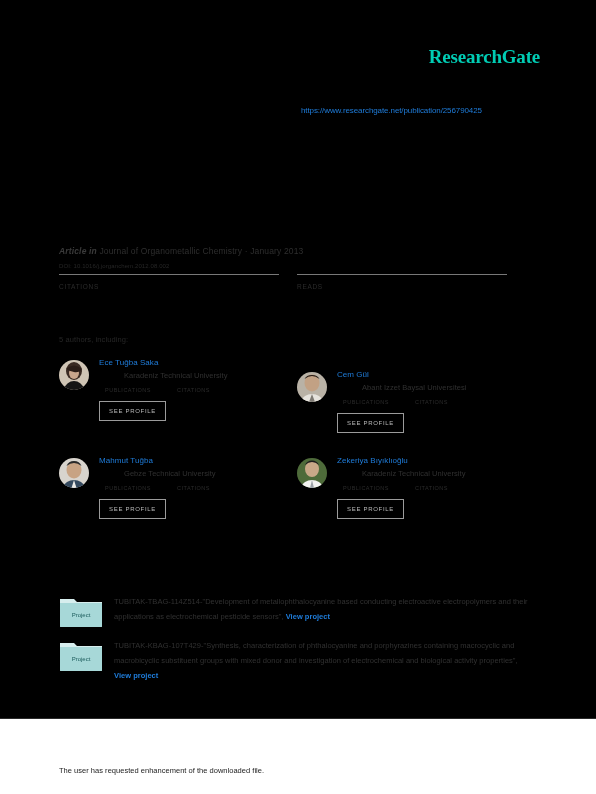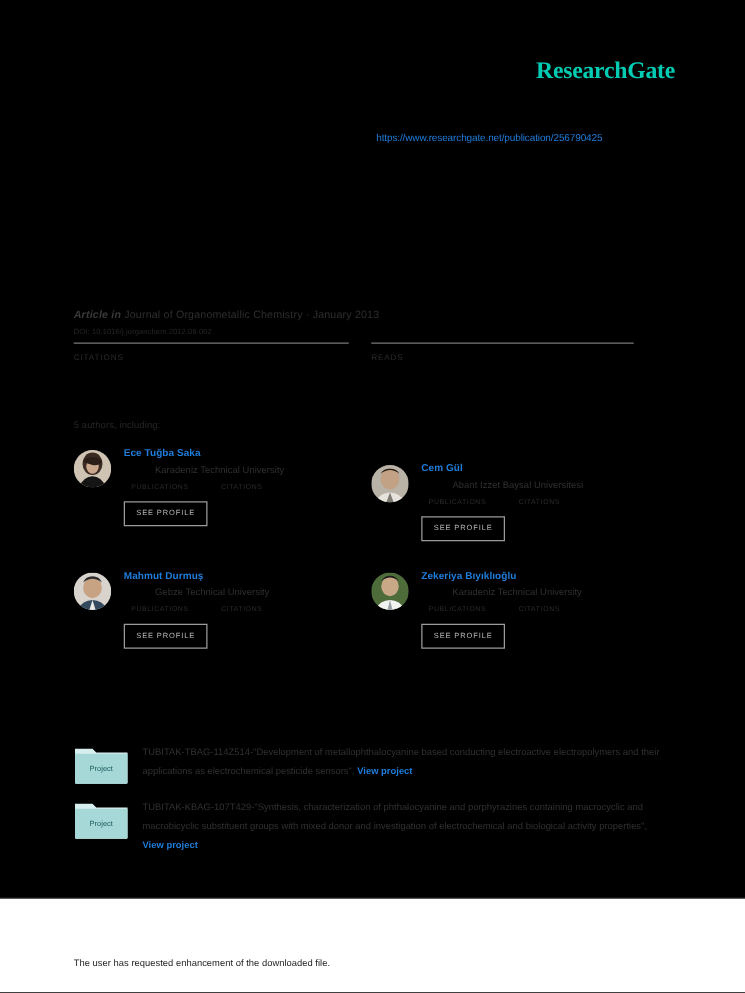--- a/index.html
+++ b/index.html
@@ -112,21 +112,21 @@
     border-radius: 50%;
     overflow: hidden;
     background: #111;
   }
   .avatar svg { display: block; }
 
   .author-body { margin-left: 40px; }
 
   .author-name {
     font-size: 8px;
-    font-weight: bold;
+    font-weight: normal;
     color: #1f7ddb;
     letter-spacing: 0.05px;
     white-space: nowrap;
   }
   .author-affil {
     margin-top: 4px;
     font-size: 7.5px;
     color: #303030;
     white-space: nowrap;
     letter-spacing: 0.05px;
@@ -325,21 +325,21 @@
     <div class="avatar">
       <svg width="30" height="30" viewBox="0 0 30 30">
         <rect width="30" height="30" fill="#d8d4cd"></rect>
         <ellipse cx="15" cy="12" rx="7.5" ry="8.5" fill="#c8a383"></ellipse>
         <path d="M7.5 8 q7.5 -6 15 0 q-2 -5 -7.5 -5 q-5.5 0 -7.5 5z" fill="#2a2a2a"></path>
         <path d="M3 30 q4 -8 12 -8 q8 0 12 8 z" fill="#34495e"></path>
         <path d="M15 22 l-2.5 8 h5 z" fill="#eceae6"></path>
       </svg>
     </div>
     <div class="author-body">
-      <div class="author-name">Mahmut Durmuş</div>
+      <div class="author-name">Mahmut Tuğba</div>
       <div class="author-affil">Gebze Technical University</div>
       <div class="author-stats">
         <div class="stat-col">
           <div class="num"></div>
           <div class="cap">PUBLICATIONS</div>
         </div>
         <div class="stat-col">
           <div class="num"></div>
           <div class="cap">CITATIONS</div>
         </div>

